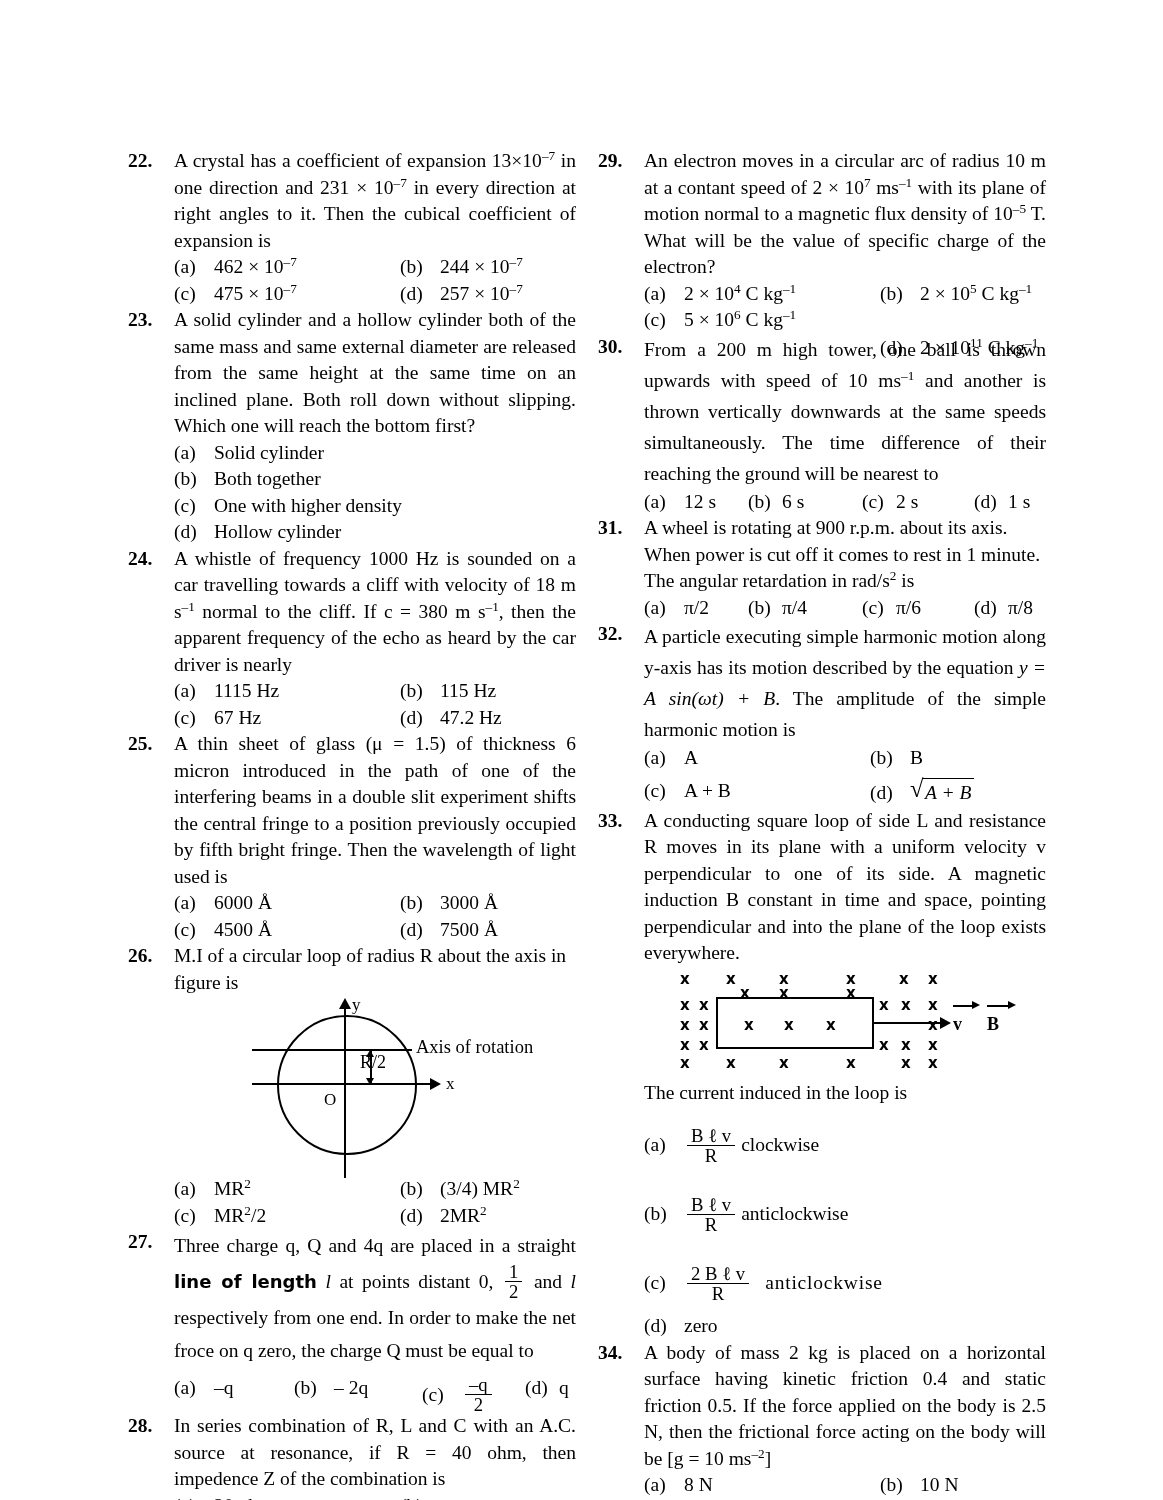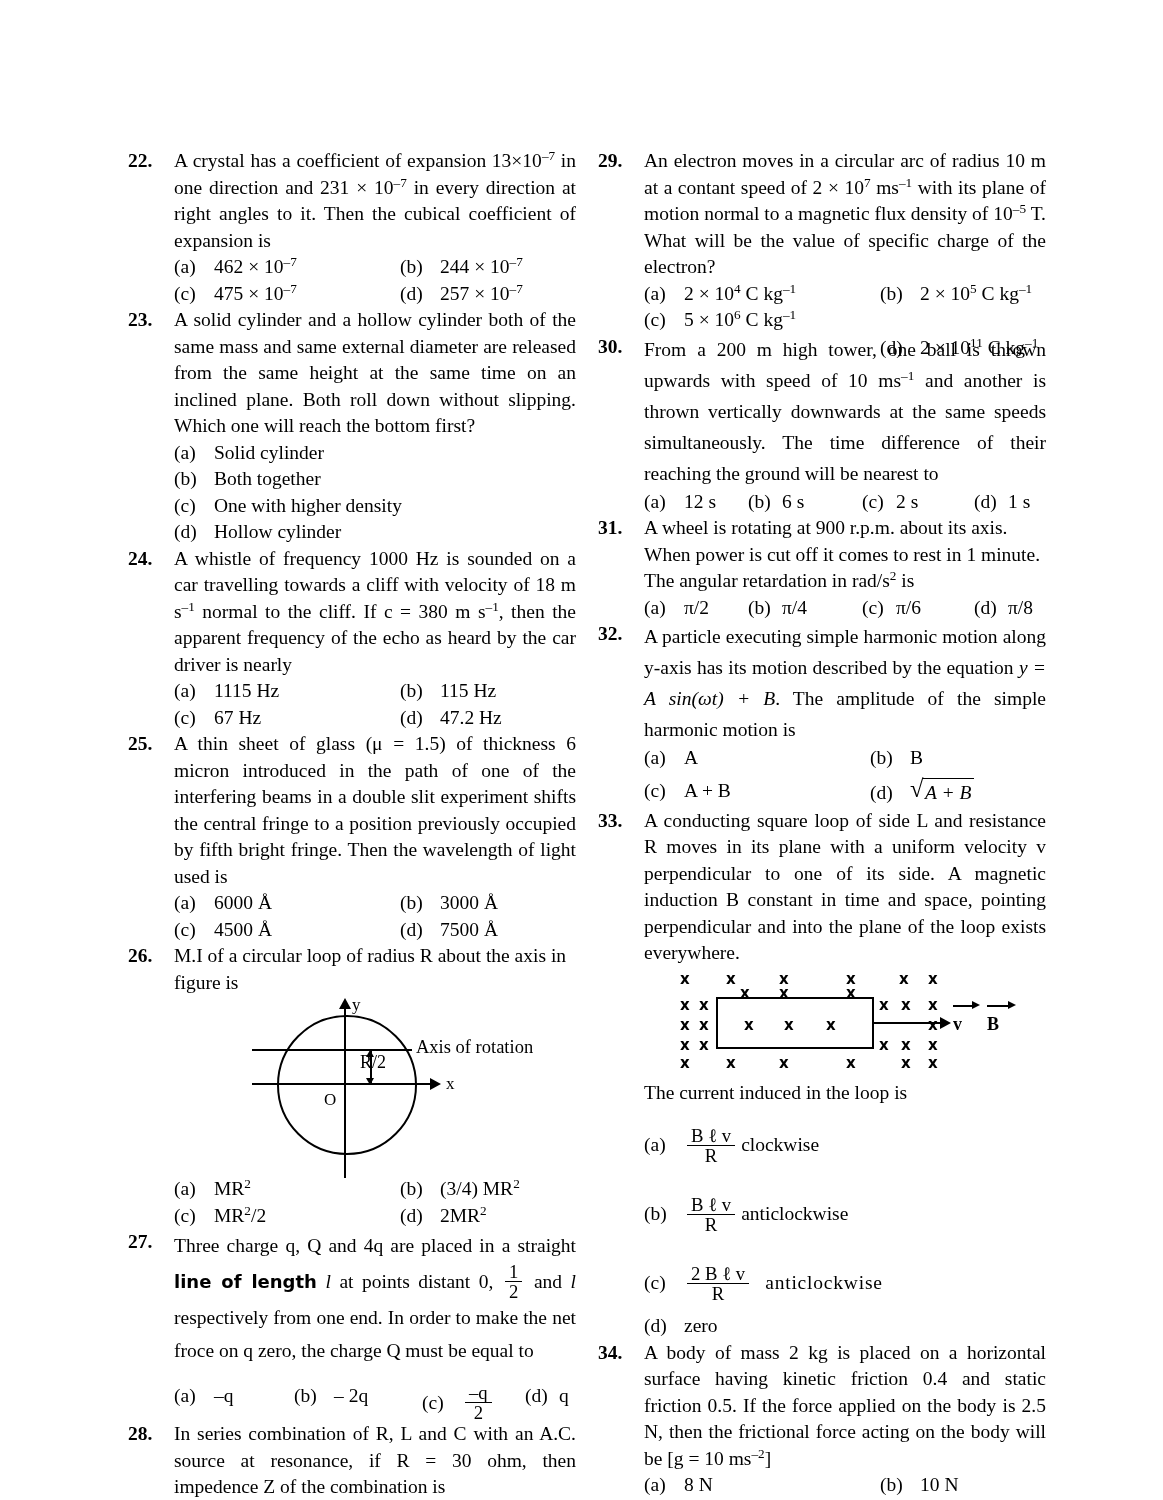--- a/index.html
+++ b/index.html
@@ -50,21 +50,21 @@
   }
   .qbody.nojust { text-align: left; }
 
   
   .opts {
     font-size: 19.5px;
     line-height: 26.5px;
     position: relative;
   }
   .optrow { display: block; position: relative; height: 26.5px; }
-  .optrow.tall { height: 40px; margin-top: 8px; }
+  .optrow.tall { height: 40px; }
   .opt {
     position: absolute;
     white-space: nowrap;
   }
 
   
   .o-a { left: 0px; }
   .o-b { left: 226px; }
   
   .f-a { left: 0px; }
@@ -384,21 +384,21 @@
           <span class="opt f-a" style="top:8px;"><span class="lblw">(a)</span><span>–q</span></span>
           <span class="opt" style="left:120px; top:8px;"><span class="lblw">(b)</span><span>– 2q</span></span>
           <span class="opt" style="left:248px; top:8px;"><span class="lblw">(c)</span><span class="frac"><span class="num">–q</span><span class="den">2</span></span></span>
           <span class="opt" style="left:351px; top:8px;"><span class="lblw-n">(d)</span><span>q</span></span>
         </div>
       </div>
     </div>
 
     <div class="q">
       <div class="qnum">28.</div>
-      <div class="qbody">In series combination of R, L and C with an A.C. source at resonance, if R = 30 ohm, then impedence Z of the combination is</div>
+      <div class="qbody">In series combination of R, L and C with an A.C. source at resonance, if R = 40 ohm, then impedence Z of the combination is</div>
       <div class="opts">
         <div class="optrow">
           <span class="opt o-a"><span class="lblw">(a)</span><span>20 ohm</span></span>
           <span class="opt o-b"><span class="lblw">(b)</span><span>zero</span></span>
         </div>
 
       </div>
     </div>
 
   </div>

